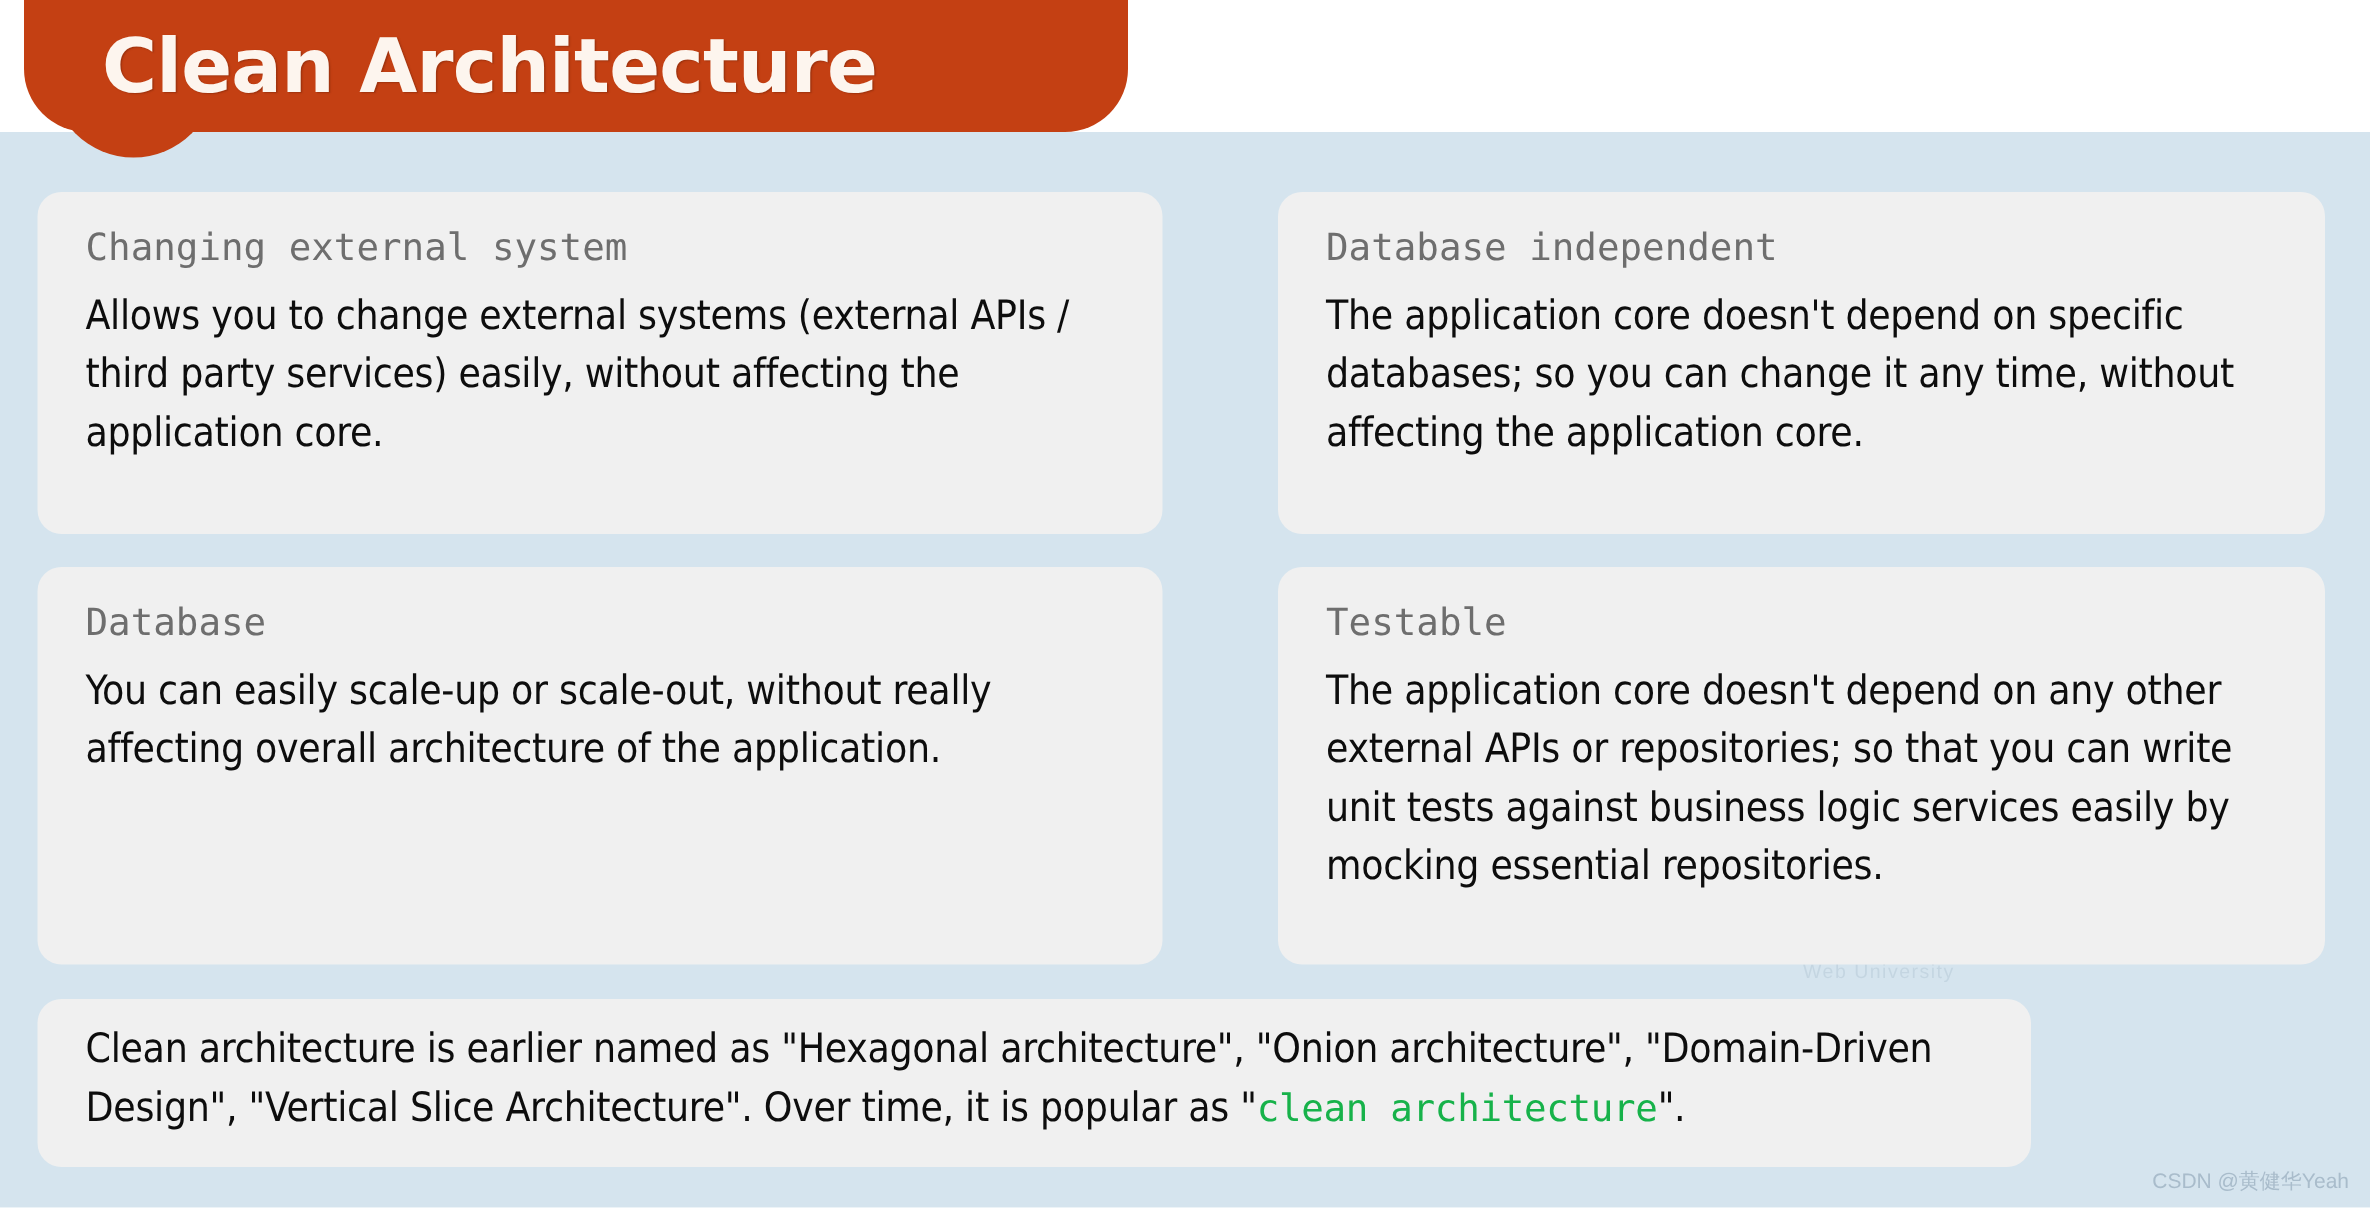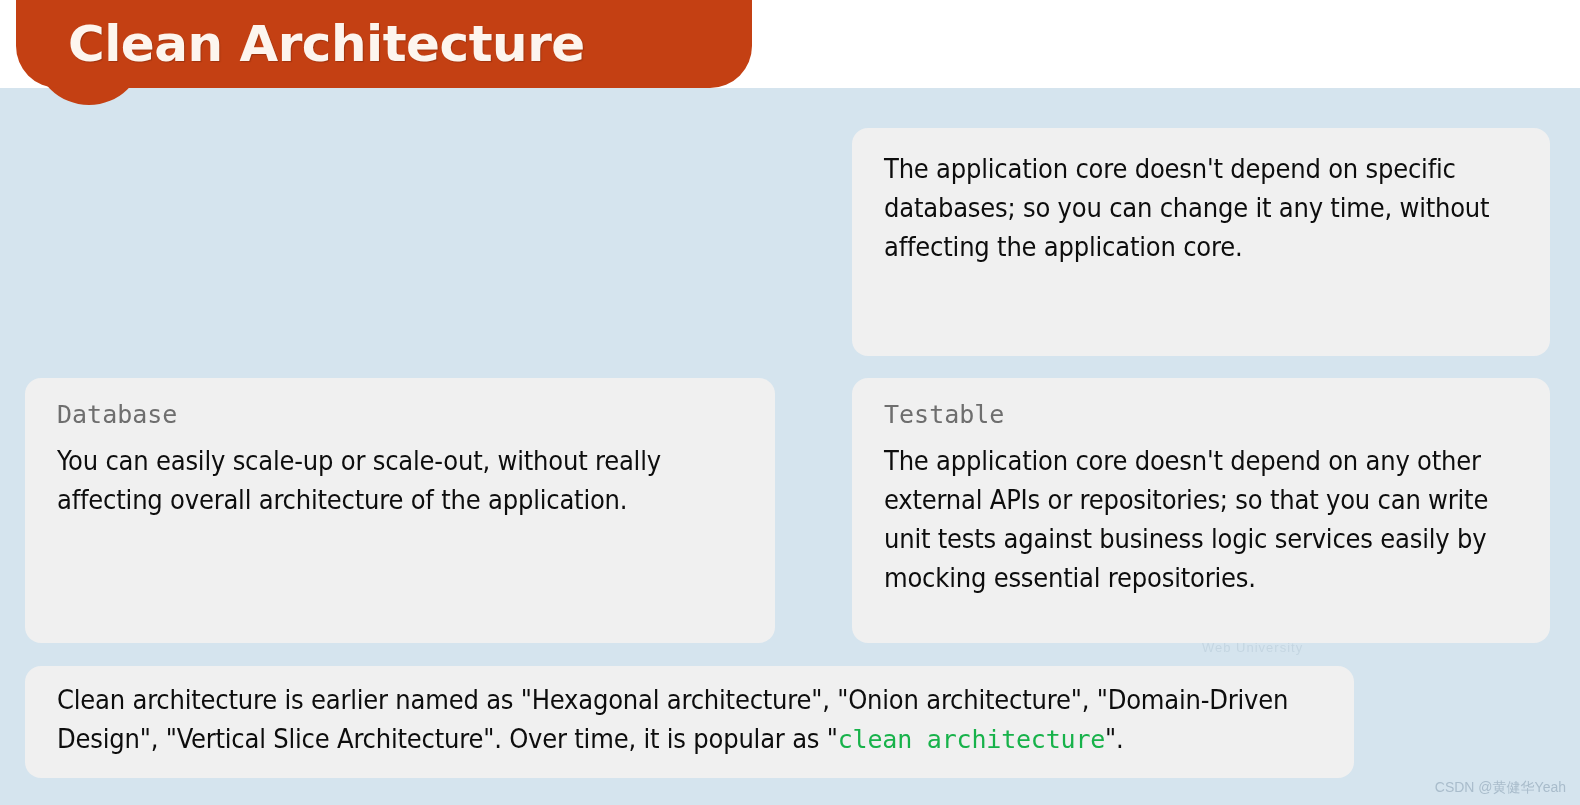--- a/index.html
+++ b/index.html
@@ -191,22 +191,27 @@
     </div>
   </div>
 
   <div class="watermark">
     <div class="wm-badge"></div>
     <div class="wm-mark"></div>
     <div class="wm-name">Harsha</div>
     <div class="wm-sub">Web University</div>
   </div>
 
+  <div class="card card-r1c1">
+    <div class="card-header">Changing external system</div>
+    <div class="card-body">Allows you to change external systems (external APIs / third party services) easily, without affecting the application core.</div>
+  </div>
 
   <div class="card card-r1c2">
+    <div class="card-header">Database independent</div>
     <div class="card-body">The application core doesn't depend on specific databases; so you can change it any time, without affecting the application core.</div>
   </div>
 
   <div class="card card-r2c1">
     <div class="card-header">Database</div>
     <div class="card-body">You can easily scale-up or scale-out, without really affecting overall architecture of the application.</div>
   </div>
 
   <div class="card card-r2c2">
     <div class="card-header">Testable</div>

